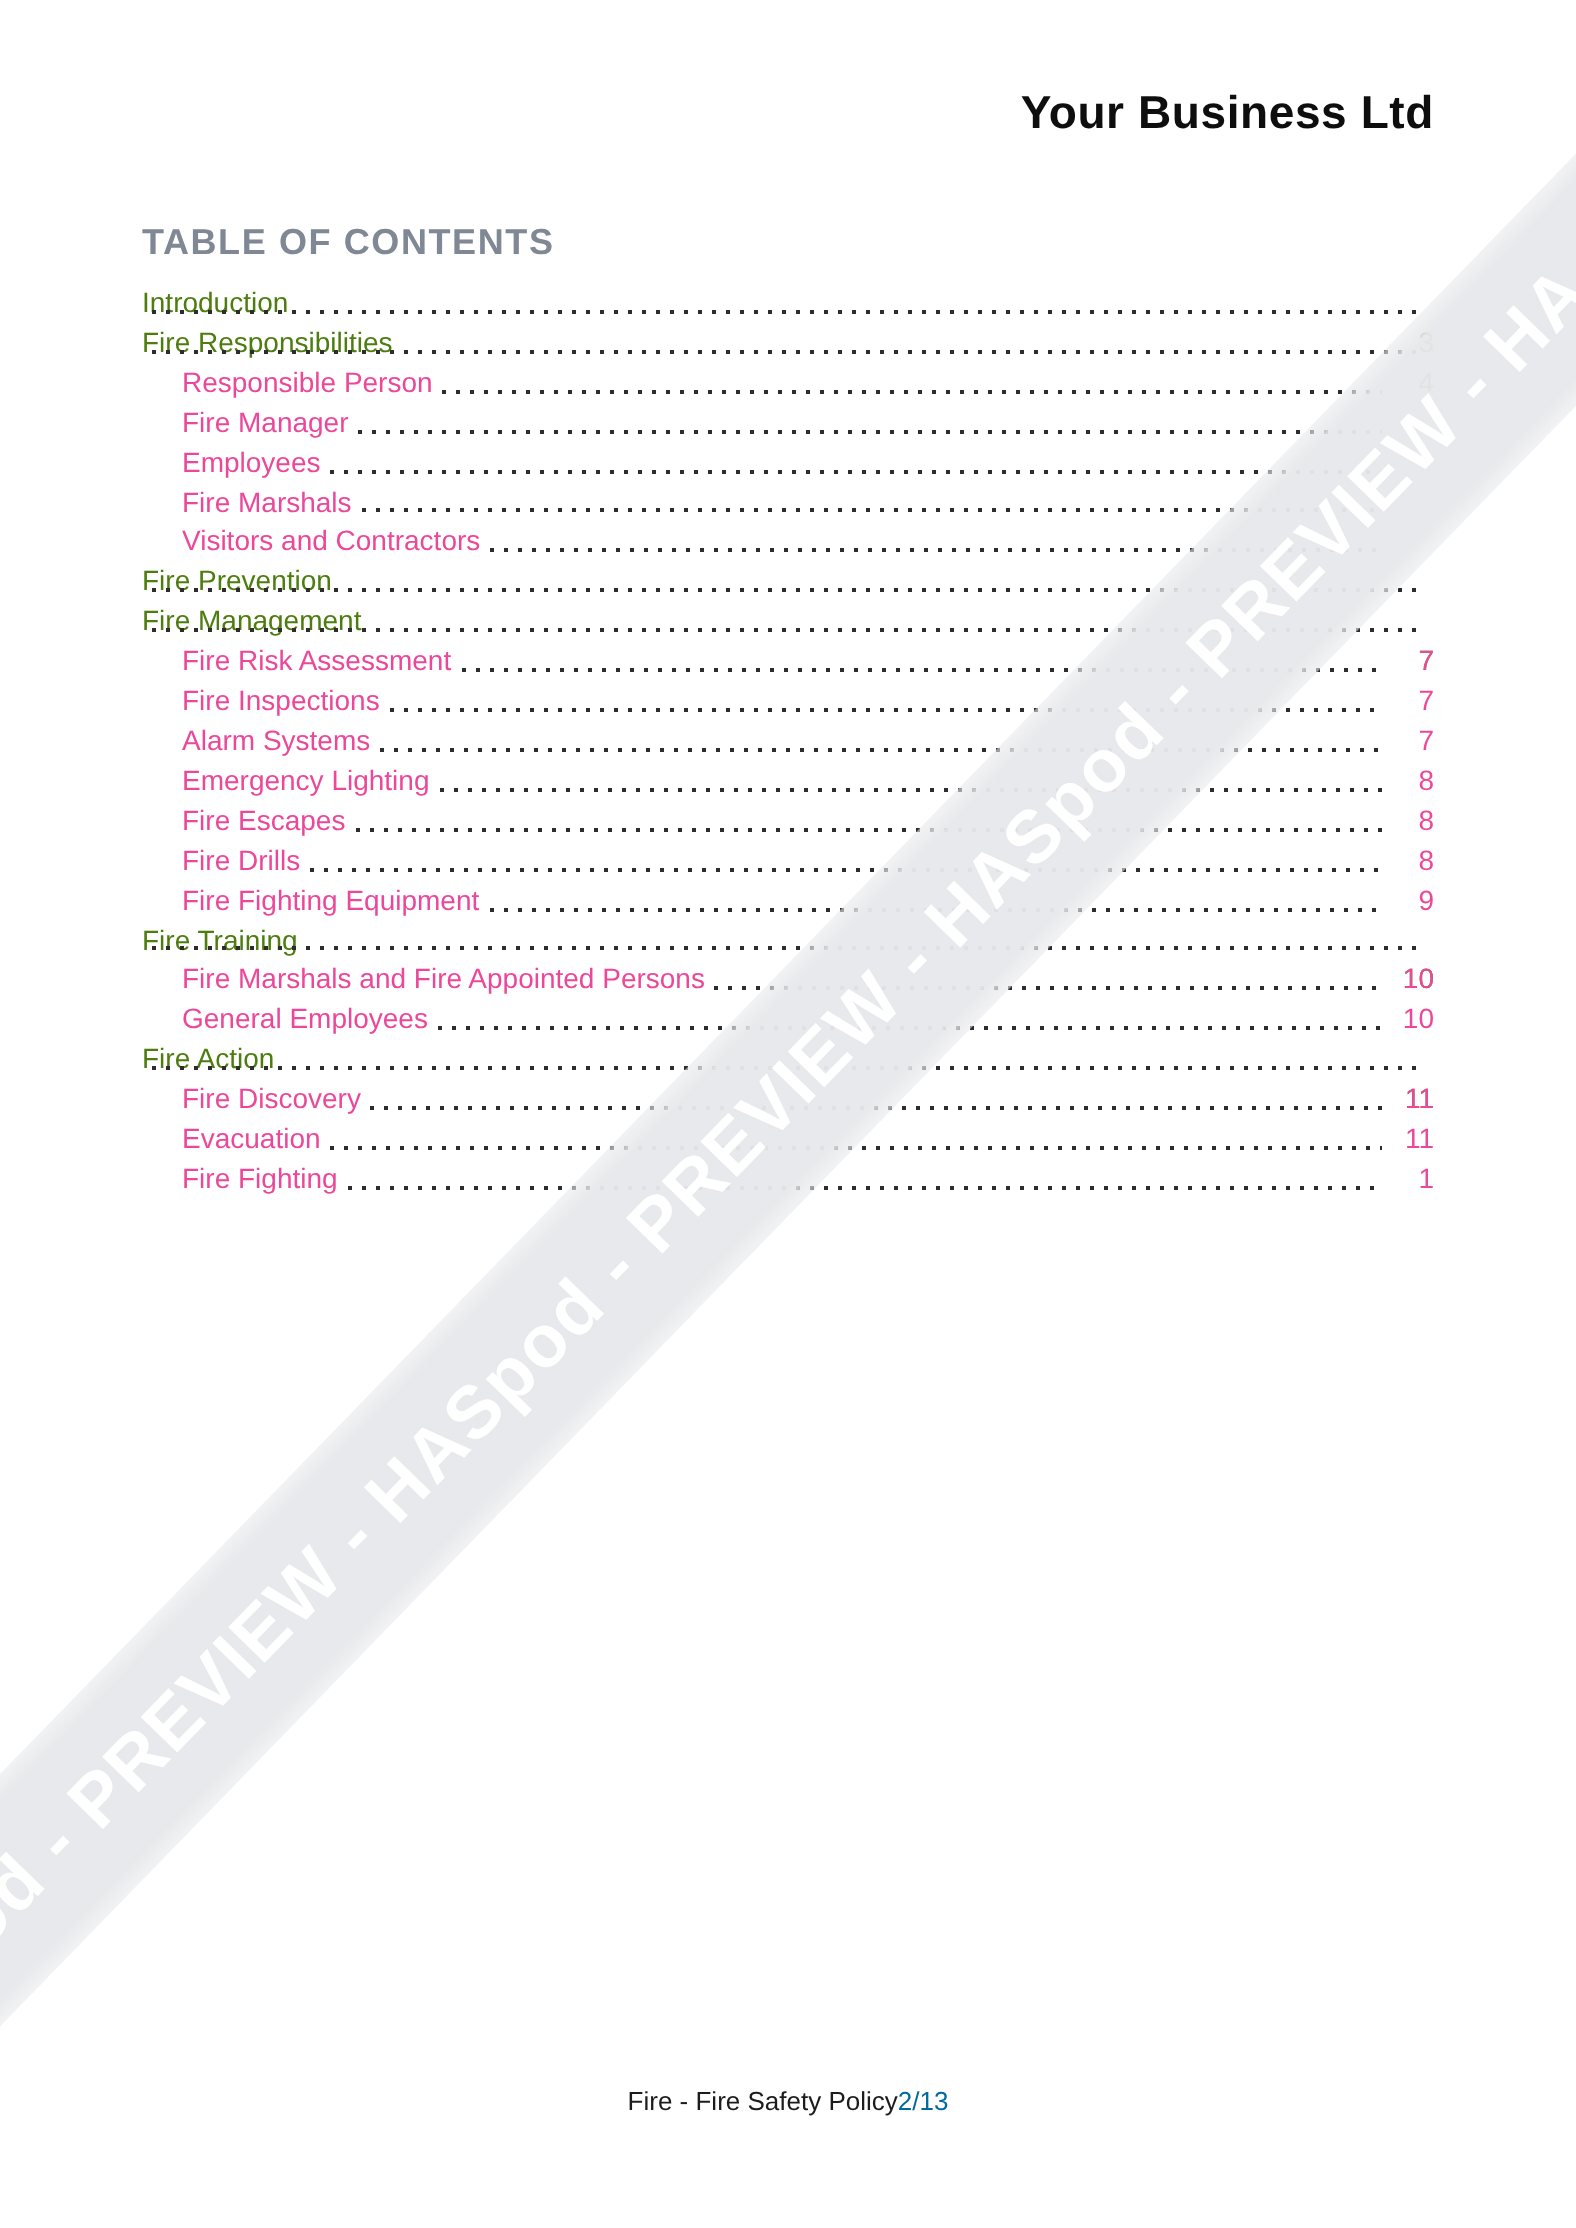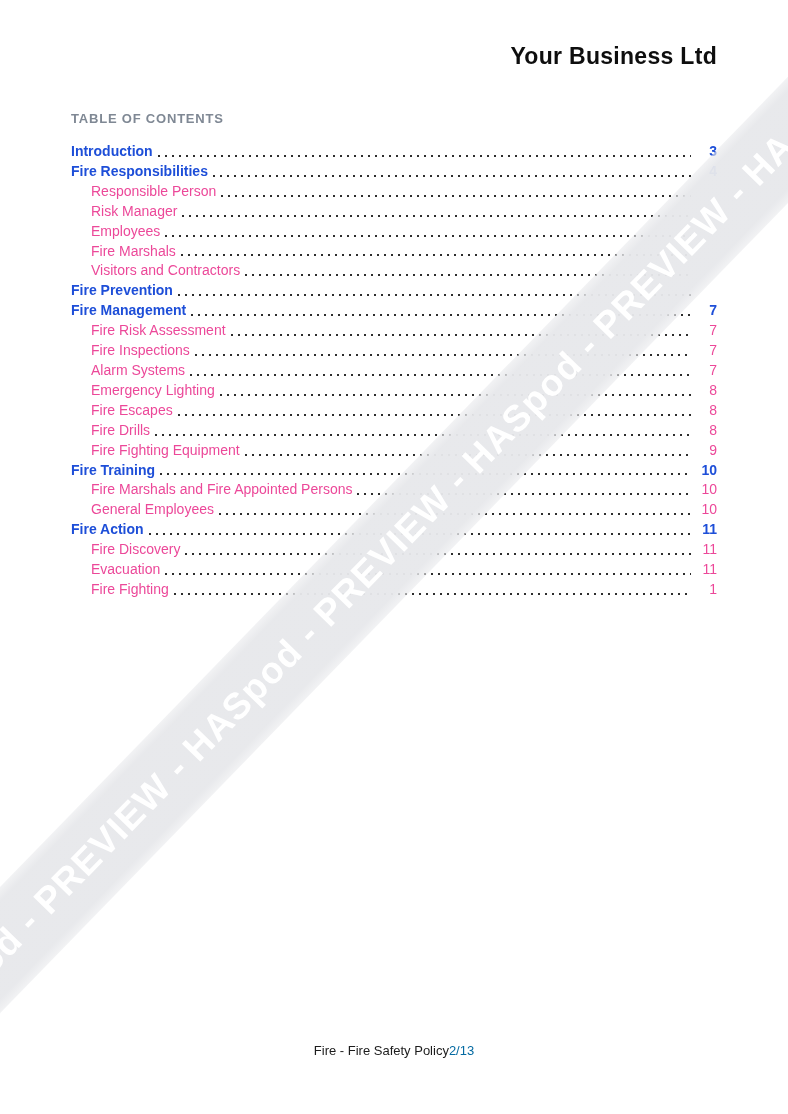--- a/index.html
+++ b/index.html
@@ -19,40 +19,40 @@
     font-size:23px;
     font-weight:800;
     letter-spacing:0.3px;
     color:#0e0e0e;
   }
 
   
   .toc-heading{
     position:absolute;
     top:111px;left:71px;
-    font-size:13px;
+    font-size:18px;
     font-weight:700;
     letter-spacing:0.8px;
     color:#7f8894;
   }
 
   
   .toc{
     position:absolute;
     left:71px;top:142px;
     width:646px;
   }
   .toc-row{
     display:flex;
     height:19.92px;
     line-height:19.92px;
     font-size:14px;
     color:#ec4899;
   }
-  .toc-row.lvl1{font-weight:700;color:#1d4ed8;}
+  .toc-row.lvl1{font-weight:400;color:#4d7c0f;flex-direction:column;}
   .toc-row.lvl2{padding-left:20px;}
   .toc-label{white-space:nowrap;}
   .toc-leader{
     flex:1;
     position:relative;
     min-width:10px;
   }
   .toc-leader::after{
     content:"";
     position:absolute;
@@ -121,21 +121,21 @@
         <span class="toc-label">Fire Responsibilities</span>
         <span class="toc-leader"></span>
         <span class="toc-page">4</span>
       </div>
       <div class="toc-row lvl2">
         <span class="toc-label">Responsible Person</span>
         <span class="toc-leader"></span>
         <span class="toc-page"></span>
       </div>
       <div class="toc-row lvl2">
-        <span class="toc-label">Risk Manager</span>
+        <span class="toc-label">Fire Manager</span>
         <span class="toc-leader"></span>
         <span class="toc-page"></span>
       </div>
       <div class="toc-row lvl2">
         <span class="toc-label">Employees</span>
         <span class="toc-leader"></span>
         <span class="toc-page"></span>
       </div>
       <div class="toc-row lvl2">
         <span class="toc-label">Fire Marshals</span>

